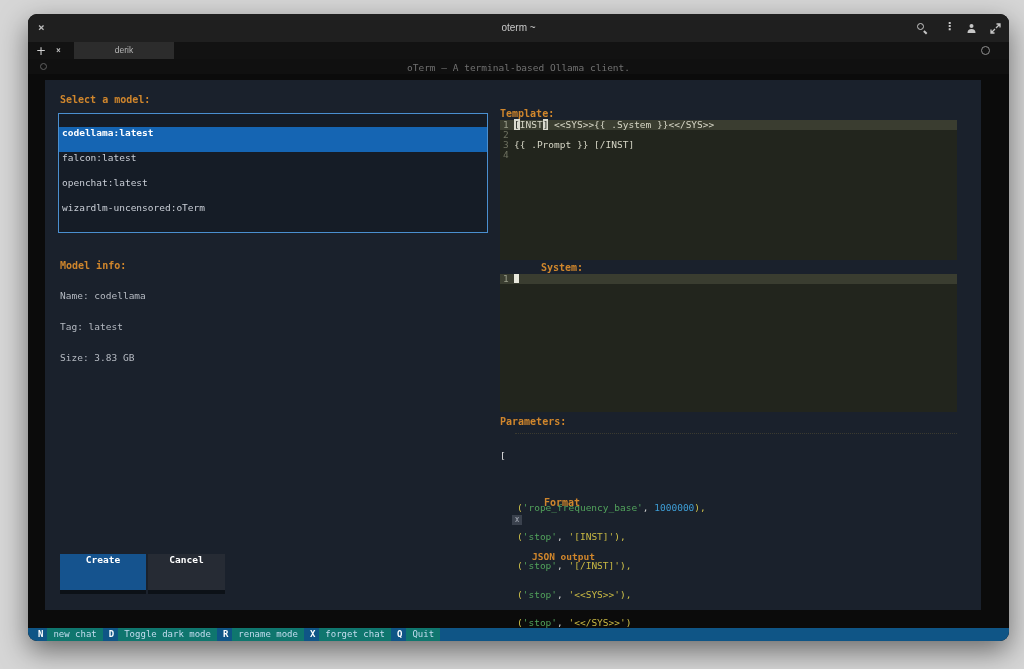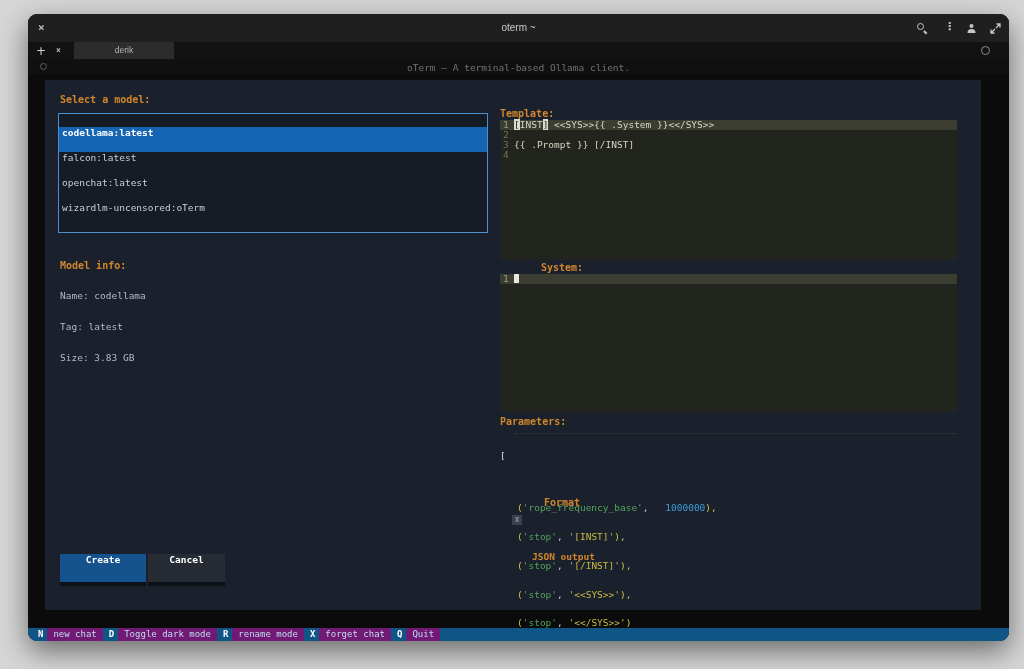--- a/index.html
+++ b/index.html
@@ -46,21 +46,21 @@
              border:1px solid #4a8fd0; background:#151c26; padding-top:13px; }
   .m-item { height:25px; line-height:10.4px; padding-left:3px; color:#c9ced6;
             font:400 9.5px "DejaVu Sans Mono",monospace; white-space:pre; }
   .m-item.selected { background:#1565b3; color:#ffffff; font-weight:700; }
 
   .model-info { position:absolute; left:15px; top:160px; color:#b5bac2;
                 font:400 9.5px "DejaVu Sans Mono",monospace; line-height:10.3px; white-space:pre; }
   .model-info .mi-lbl { color:#d0862c; font-weight:700; font-size:10px; }
 
   
-  .btn { position:absolute; top:474px; height:32px; text-align:center; line-height:20px;
+  .btn { position:absolute; top:474px; height:40px; text-align:center; line-height:20px;
          color:#fff; font:700 9.5px "DejaVu Sans Mono",monospace; border-bottom:4px solid #0c1117; cursor:default; }
   .btn-create { left:15px;  width:86px; background:#15538e; }
   .btn-cancel { left:103px; width:77px; background:#262b34; }
 
   
   .editor { position:absolute; left:455px; width:457px; background:#22251d;
             font:400 9.5px "DejaVu Sans Mono",monospace; color:#d6d6c6; }
   .ed-row { display:flex; height:10px; line-height:10px; white-space:pre; }
   .ed-row.active { background:#3a3d30; }
   .gutter { width:14px; padding-left:3px; color:#6e7160; flex:none; }
@@ -68,36 +68,36 @@
   .brk { background:#dadace; color:#20241d; }
   .cursor { display:inline-block; width:5px; height:9px; background:#e8e8dc; vertical-align:text-bottom; }
 
   
   .param-area { position:absolute; left:455px; top:348px; font:400 9.5px "DejaVu Sans Mono",monospace; white-space:pre; }
   .p-brk { color:#e6e6e6; }
   .p-rows { margin-left:17px; line-height:9.6px; margin-top:1px; margin-bottom:1px; }
   .p-paren { color:#d0c24a; }
   .p-key   { color:#52a35c; }
   .p-sep   { color:#cfcfcf; }
-  .p-num   { color:#3e9ed6;margin-left:11px; }
+  .p-num   { color:#3e9ed6; }
   .p-str   { color:#c9b943;text-align:right; }
   .dotline { position:absolute; left:470px; top:353px; width:442px; border-top:1px dotted #3a3a30; }
 
   .checkbox { position:absolute; left:467px; top:435px; width:10px; height:10px; background:#3a414d;
               color:#949aa5; font:700 7px "DejaVu Sans Mono",monospace; text-align:center; line-height:10px; }
   .checkbox-label { position:absolute; left:487px; top:435px; color:#d0862c;
                     font:700 9.5px "DejaVu Sans Mono",monospace;margin-top:36px; }
 
   
   .footer { position:absolute; left:0; bottom:0; width:100%; height:13px; background:#0f5586;
             display:flex; align-items:stretch; padding-left:6px;
             font:400 9px "DejaVu Sans Mono",monospace; }
   .f-item { display:flex; align-items:stretch; margin-right:2px; }
   .f-key  { color:#ffffff; font-weight:700; padding:0 4px; line-height:13px; }
-  .f-desc { color:#c3dcef; background:#701a75; padding:0 6px; line-height:13px; }
+  .f-desc { color:#c3dcef; background:#0f766e; padding:0 6px; line-height:13px; }
 
   svg { display:block; }
 </style>
 </head>
 <body>
 
 <div>
 <div class="window">
 
   <div class="titlebar">

